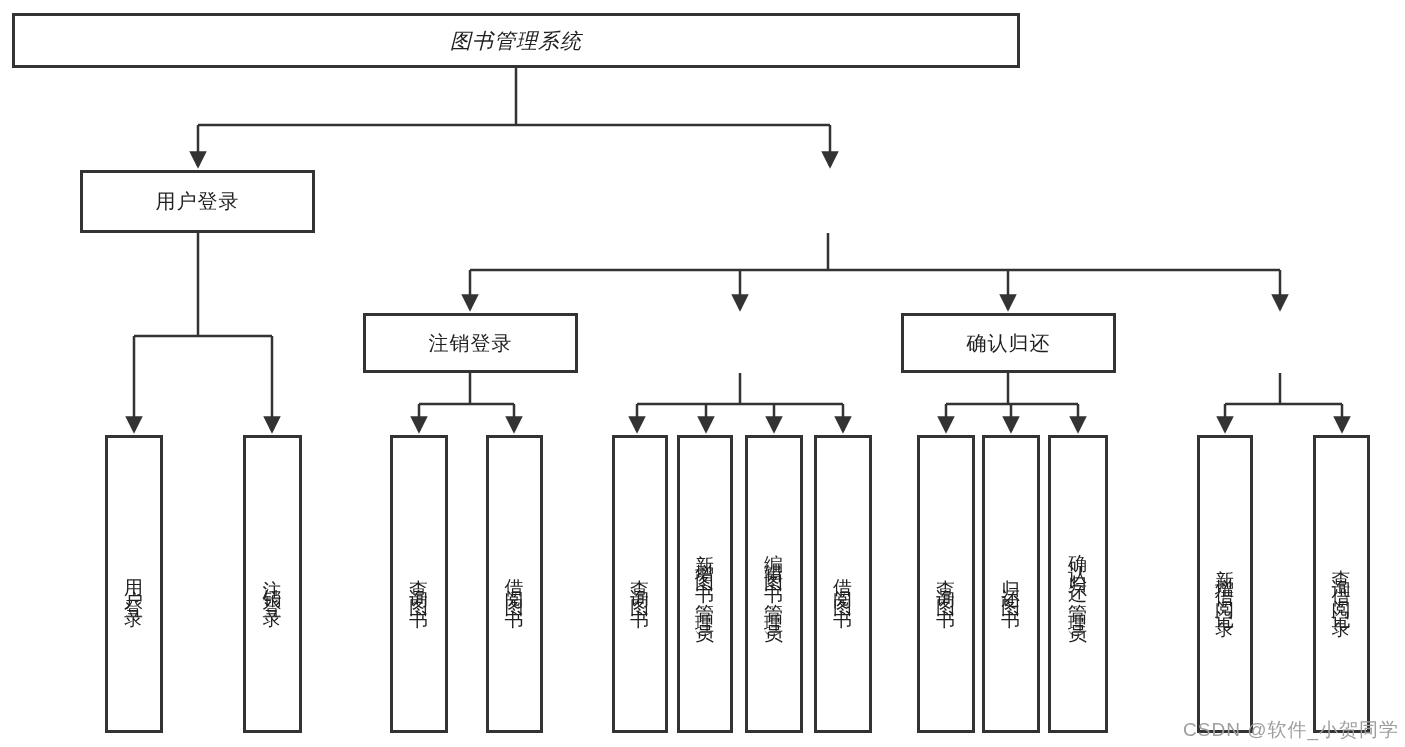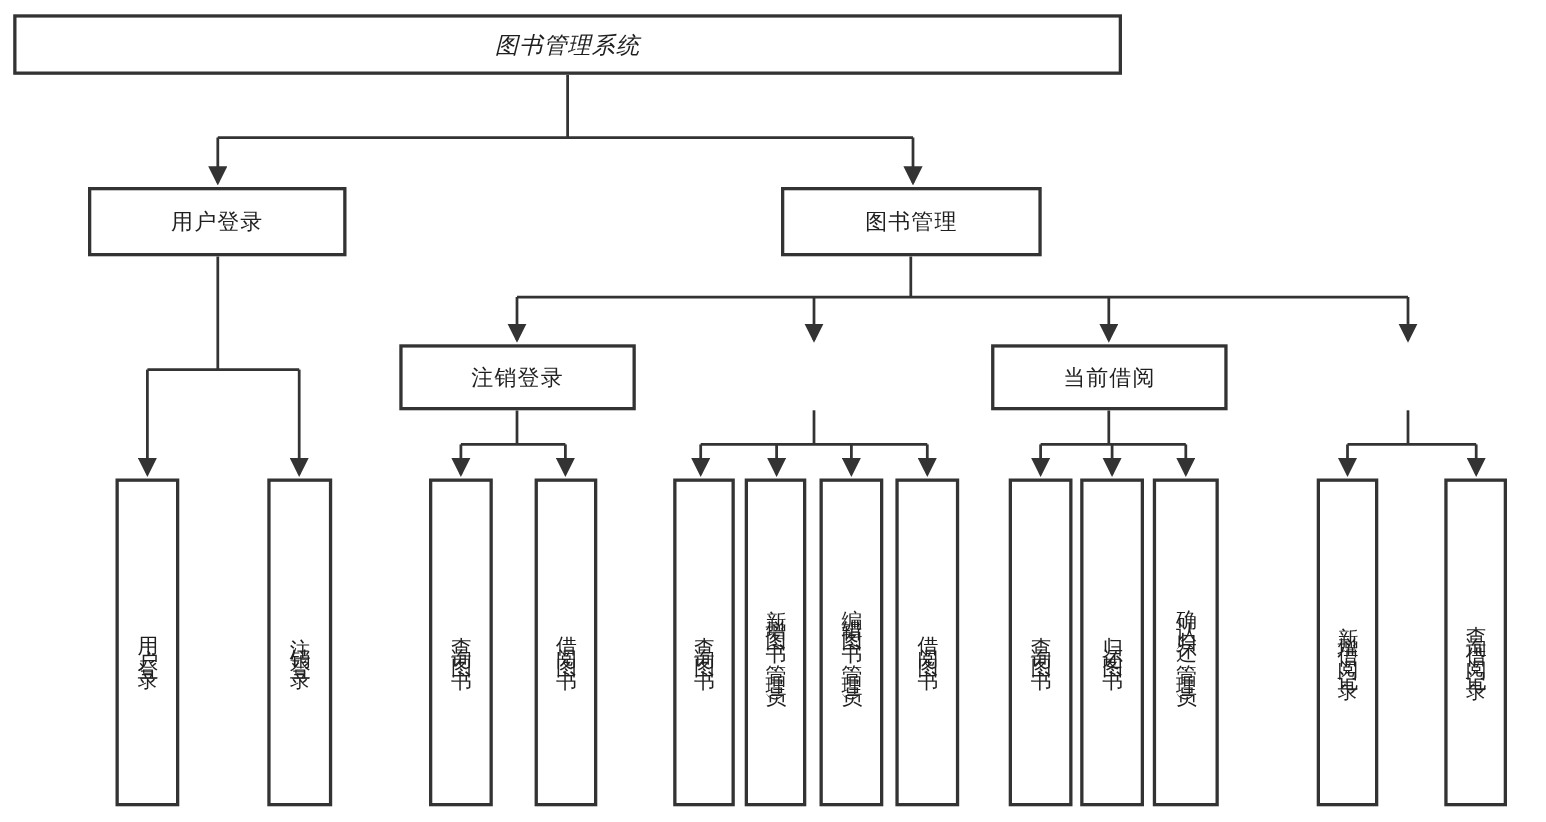--- a/index.html
+++ b/index.html
@@ -99,37 +99,37 @@
       <line x1="1280" y1="373" x2="1280" y2="404"></line>
       <line x1="1225" y1="404" x2="1342" y2="404"></line>
       <line x1="1225" y1="404" x2="1225" y2="431" marker-end="url(#arrow)"></line>
       <line x1="1342" y1="404" x2="1342" y2="431" marker-end="url(#arrow)"></line>
     </g>
   </svg>
 
   <div class="box h top" style="left:12px; top:13px; width:1008px; height:55px;">图书管理系统</div>
 
   <div class="box h" style="left:80px; top:170px; width:235px; height:63px;">用户登录</div>
-  <div class="box h" style="left:710px; top:170px; width:237px; height:63px;">图书管理</div>
 
   <div class="box h" style="left:363px; top:313px; width:215px; height:60px;">注销登录</div>
-  <div class="box h" style="left:901px; top:313px; width:215px; height:60px;">当前借阅</div>
+  <div class="box h" style="left:901px; top:313px; width:215px; height:60px;">确认归还</div>
 
   <div class="box v" style="left:105px; top:435px; width:58px; height:298px;">用户登录</div>
   <div class="box v" style="left:243px; top:435px; width:59px; height:298px;">注销登录</div>
 
   <div class="box v" style="left:390px; top:435px; width:58px; height:298px;">查询图书</div>
   <div class="box v" style="left:486px; top:435px; width:57px; height:298px;">借阅图书</div>
 
   <div class="box v" style="left:612px; top:435px; width:56px; height:298px;">查询图书</div>
   <div class="box v" style="left:677px; top:435px; width:56px; height:298px;">新增图书（管理员）</div>
   <div class="box v" style="left:745px; top:435px; width:58px; height:298px;">编辑图书（管理员）</div>
   <div class="box v" style="left:814px; top:435px; width:58px; height:298px;">借阅图书</div>
 
   <div class="box v" style="left:917px; top:435px; width:58px; height:298px;">查询图书</div>
   <div class="box v" style="left:982px; top:435px; width:58px; height:298px;">归还图书</div>
   <div class="box v" style="left:1048px; top:435px; width:60px; height:298px;">确认归还（管理员）</div>
 
   <div class="box v" style="left:1197px; top:435px; width:56px; height:298px;">新增借阅记录</div>
   <div class="box v" style="left:1313px; top:435px; width:57px; height:298px;">查询借阅记录</div>
 
+  <div class="watermark">CSDN @软件_小贺同学</div>
 
 </div>
 
 </body></html>

